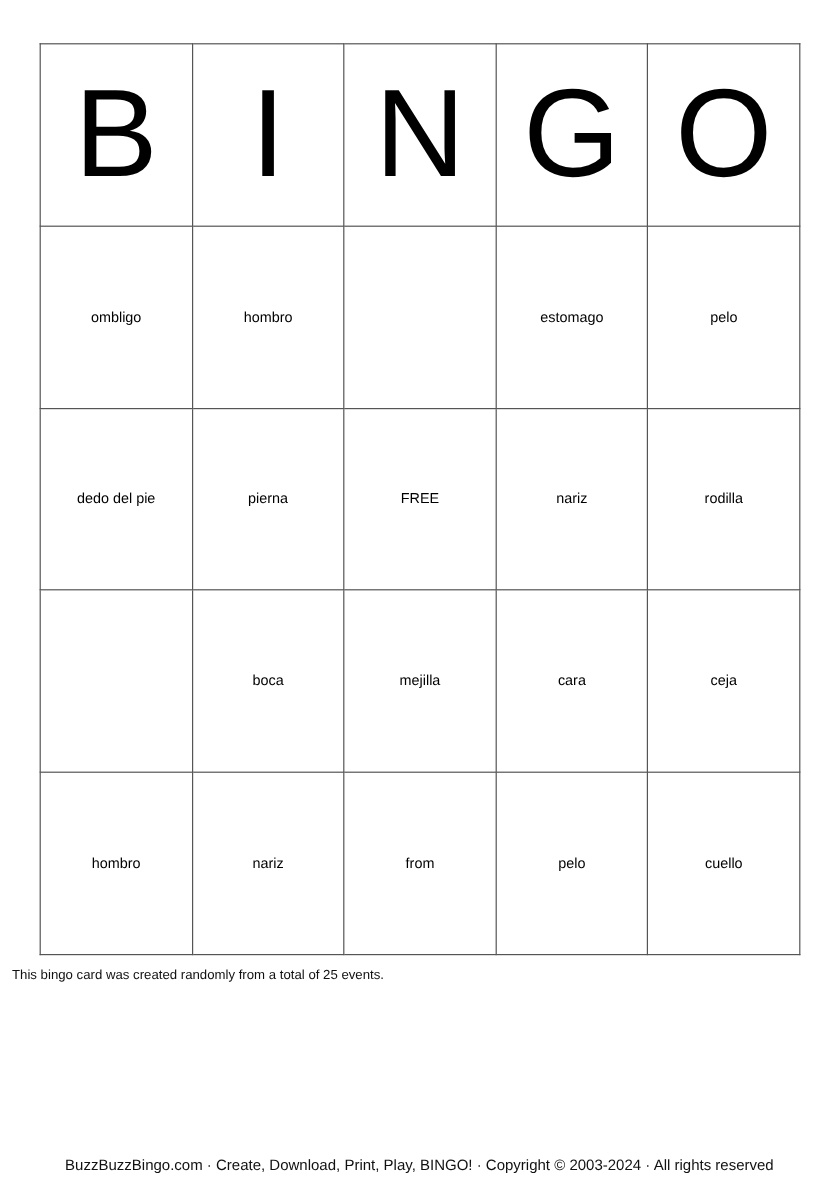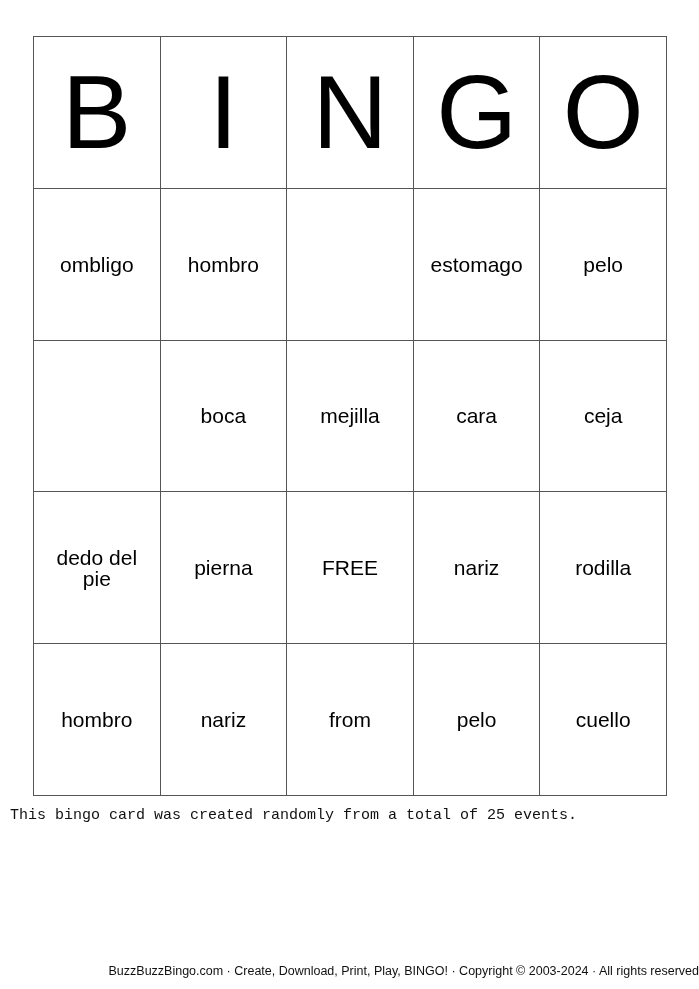--- a/index.html
+++ b/index.html
@@ -9,33 +9,33 @@
       width: 633px; height: 760px;
       border-collapse: collapse;
       table-layout: fixed;
     }
     .card td {
       border: 1px solid #555;
       width: 126.6px; height: 126.6px;
       text-align: center; vertical-align: middle;
       padding: 0 12px;
       box-sizing: border-box;
-      font-size: 21px; line-height: 21px;
+      font-size: 12px; line-height: 21px;
     }
     .card td.head {
       font-size: 104px; line-height: 104px; padding: 0;
       font-weight: normal;
     }
     .note {
       position: absolute; left: 10px; top: 807px;
-      font-size: 15px; color: #111; font-family: Liberation Mono, monospace;
+      font-size: 11px; color: #111;
     }
     .footer {
       position: absolute; left: 0; width: 699px; top: 964px;
-      text-align: right; font-size: 12.5px; color: #111;
+      text-align: center; font-size: 12.5px; color: #111;
     }
   </style>
 </head>
 <body>
 
 <table class="card">
   <tbody>
       <tr>
     <td class="head">B</td>
     <td class="head">I</td>
@@ -44,32 +44,32 @@
     <td class="head">O</td>
   </tr>
   <tr>
     <td>ombligo</td>
     <td>hombro</td>
     <td></td>
     <td>estomago</td>
     <td>pelo</td>
   </tr>
   <tr>
+    <td>dedo del pie</td>
+    <td>pierna</td>
+    <td>FREE</td>
+    <td>nariz</td>
+    <td>rodilla</td>
+  </tr>
+  <tr>
     <td></td>
     <td>boca</td>
     <td>mejilla</td>
     <td>cara</td>
     <td>ceja</td>
-  </tr>
-  <tr>
-    <td>dedo del pie</td>
-    <td>pierna</td>
-    <td>FREE</td>
-    <td>nariz</td>
-    <td>rodilla</td>
   </tr>
   <tr>
     <td>hombro</td>
     <td>nariz</td>
     <td>from</td>
     <td>pelo</td>
     <td>cuello</td>
   </tr>
 </tbody>
   </table>

